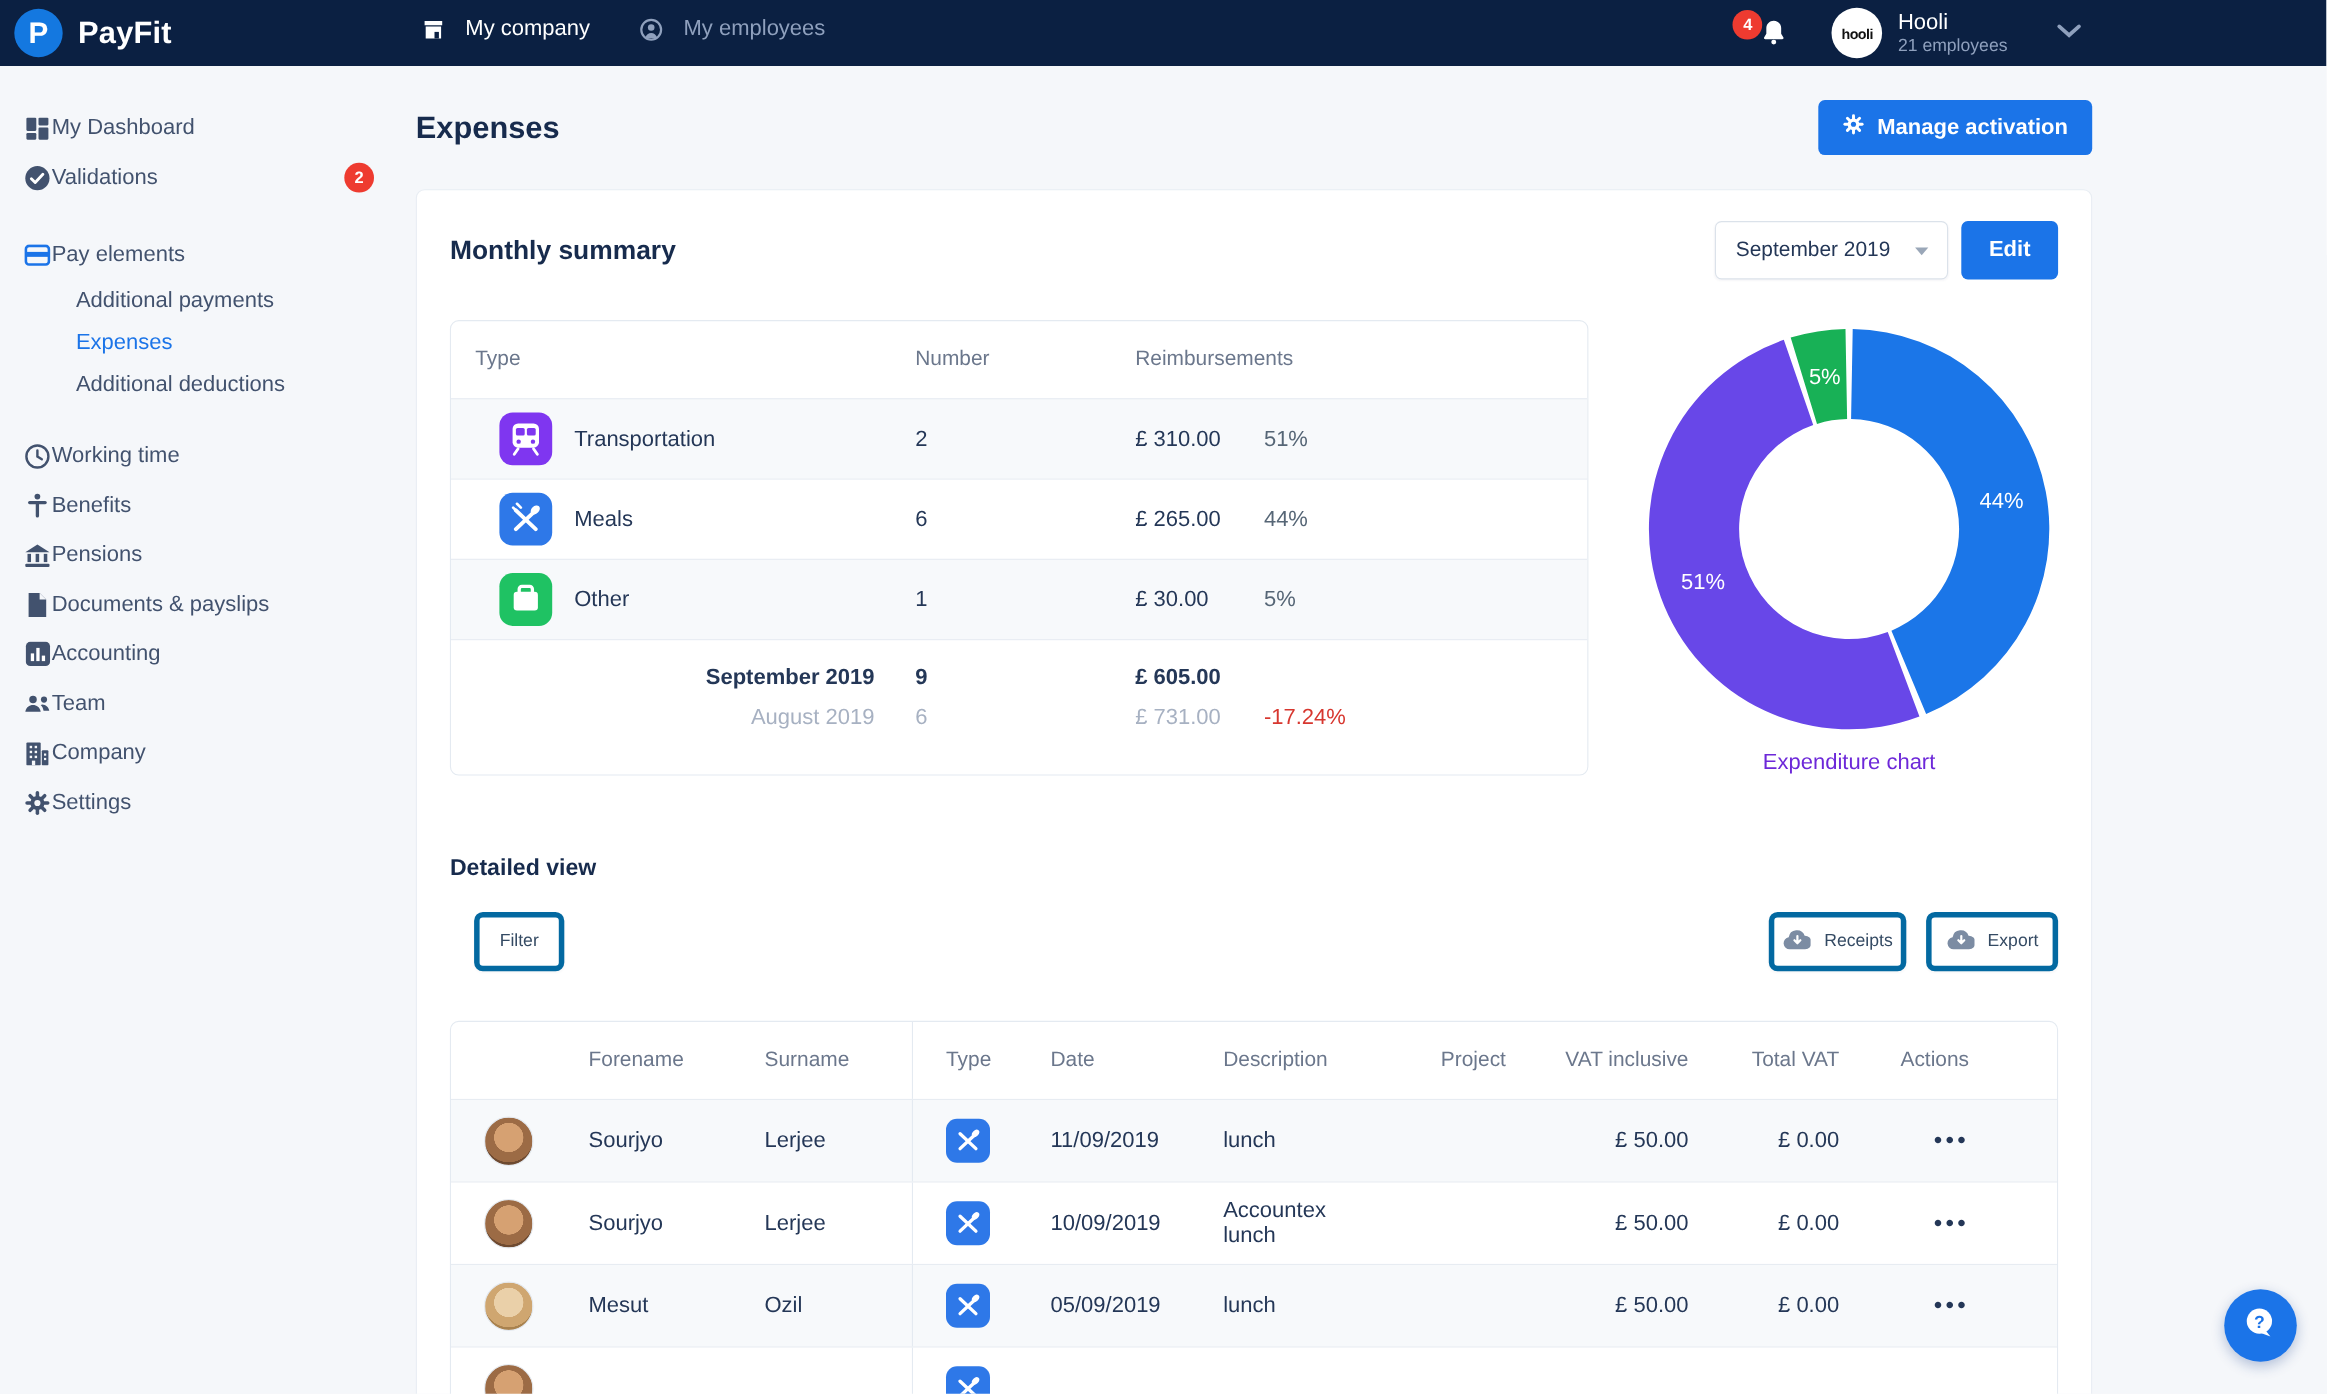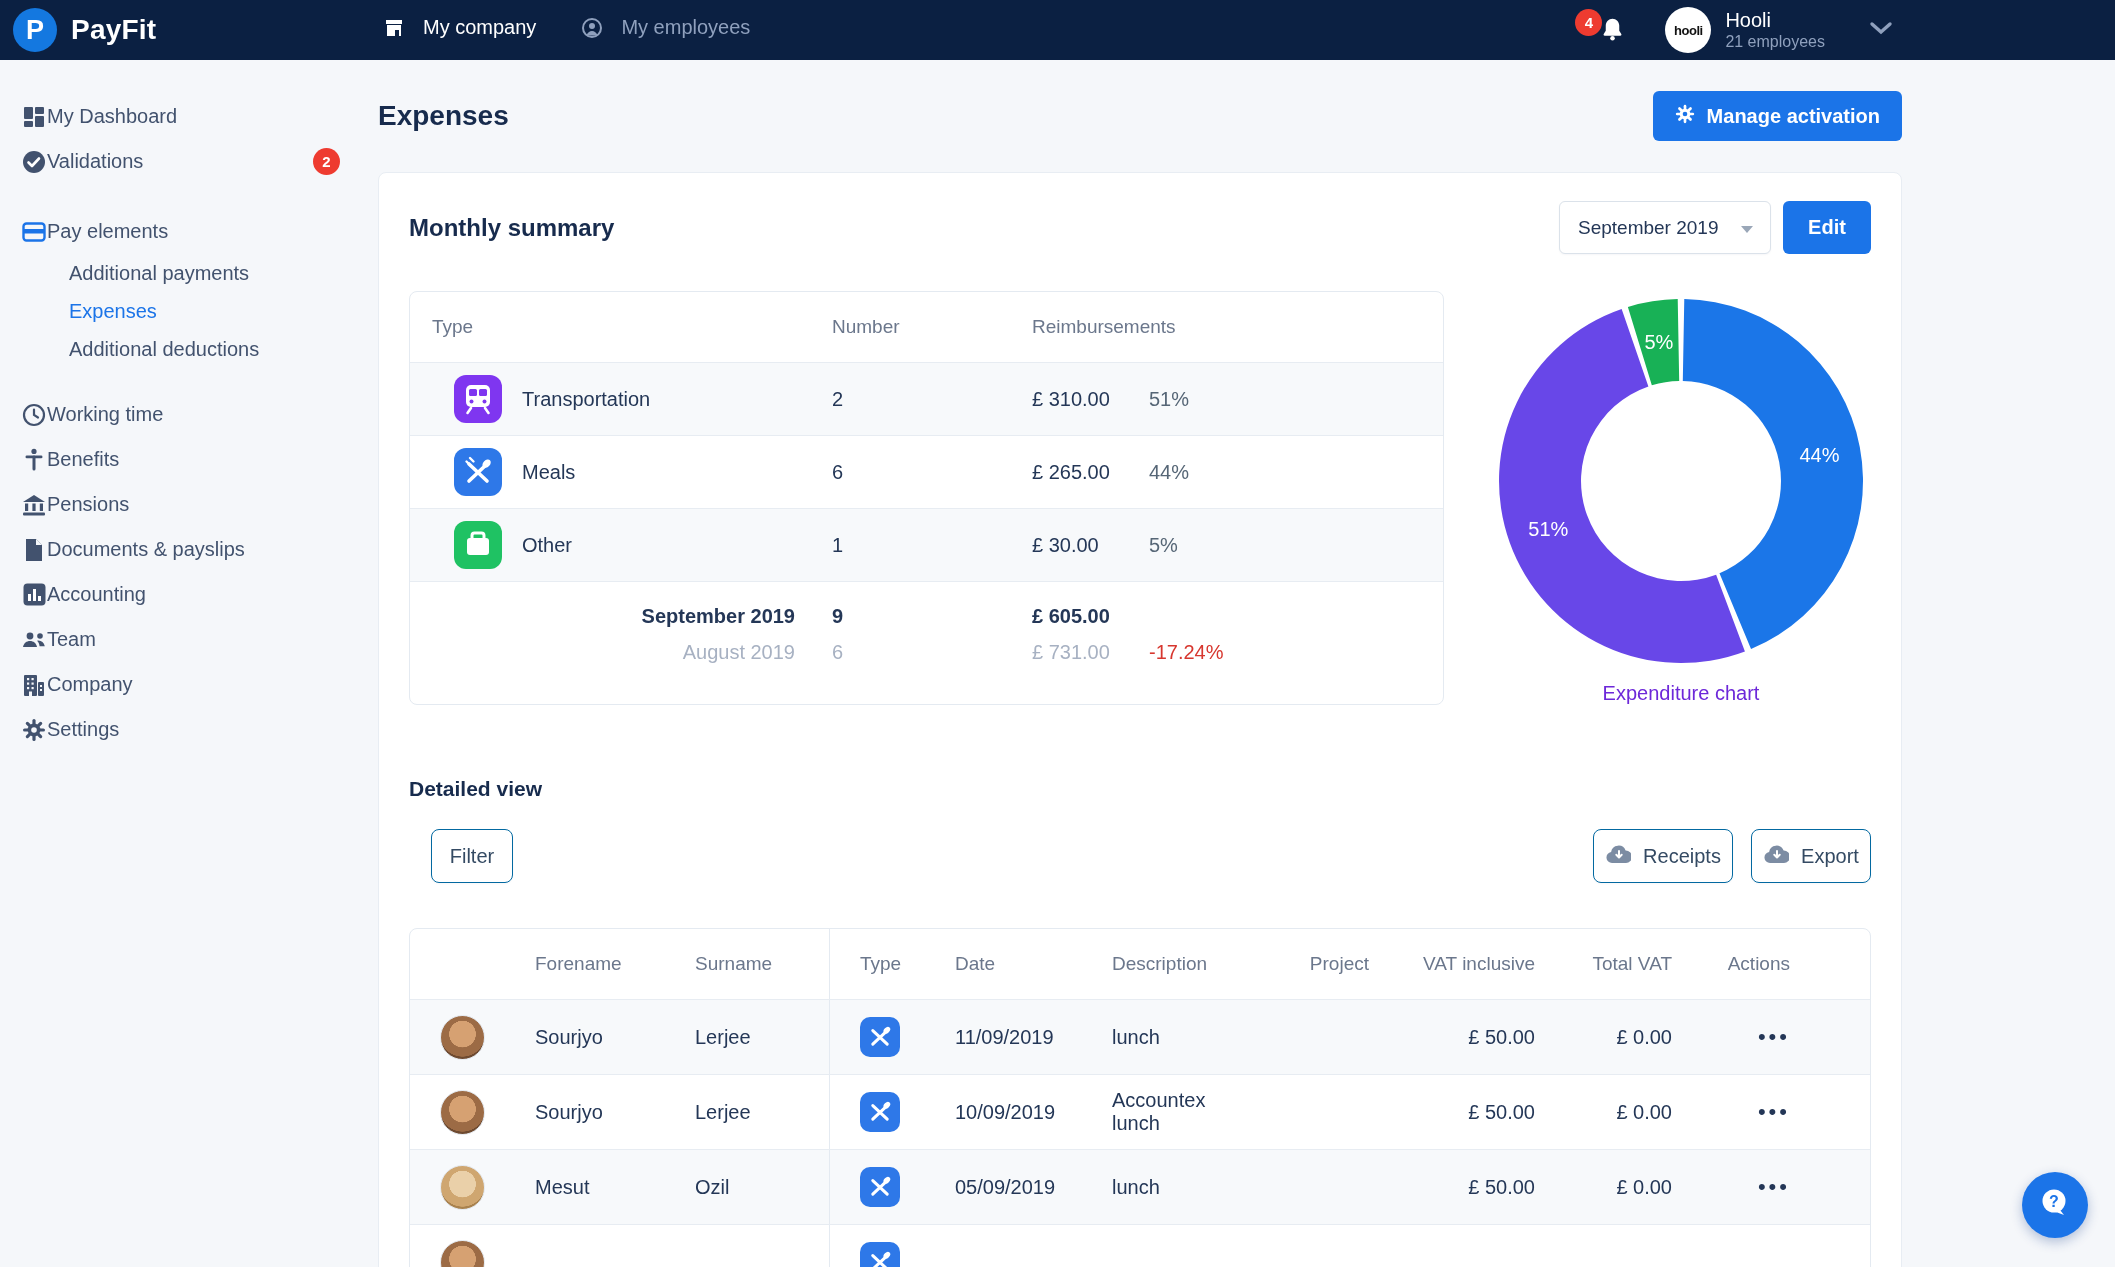--- a/index.html
+++ b/index.html
@@ -82,25 +82,25 @@
   .chart-caption { margin-top:16px; font-size:20px; color:#6d28d9; }
 
   
   .detail-title { margin-top:72px; font-size:21px; font-weight:bold; color:#172b4d; }
   .search-row { margin-top:28px; display:flex; align-items:center; }
   .search-box { width:318px; height:54px; border:1px solid #d8dfe8; border-radius:28px; background:#fff;
     display:flex; align-items:center; padding:0 18px; gap:12px; }
   .search-box input { border:none; outline:none; font-size:19px; width:230px; color:#243757;
     font-family:"Liberation Sans", sans-serif; background:transparent; }
   .search-box input::placeholder { color:#9aa6b8; }
-  .btn-ghost { background:#fff; border:1px solid #0369a1; border-radius:8px; height:54px;
-    display:flex; align-items:center; justify-content:center; gap:12px; font-size:20px; color:#344a63;
+  .btn-ghost { background:#fff; border:5px solid #0369a1; border-radius:8px; height:54px;
+    display:flex; align-items:center; justify-content:center; gap:12px; font-size:16px; color:#344a63;
     font-weight:500; cursor:pointer; font-family:"Liberation Sans", sans-serif; box-shadow:0 1px 2px rgba(9,30,66,.03); }
   .btn-filter { width:82px; margin-left:22px; }
-  .btn-receipts { width:140px; margin-left:auto; }
+  .btn-receipts { width:125px; margin-left:auto; }
   .btn-export { width:120px; margin-left:18px; }
 
   .detail-table { margin-top:45px; border:1px solid #e4eaf1; border-radius:8px; overflow:hidden; background:#fff; }
   .det-grid { display:grid; grid-template-columns:95px 168px 156px 96px 157px 160px 145px 166px 137px 1fr; align-items:center; }
   .det-head { height:70px; color:#6b778c; font-size:19px; }
   .det-row { height:75px; border-top:1px solid #e7ecf2; font-size:20px; color:#243757; }
   .det-row.tint { background:#f7f9fb; }
   .cell-pl30 { padding-left:30px; } .cell-pl22 { padding-left:22px; }
   .cell-right { text-align:right; padding-right:18px; }
   .cell-actions { text-align:right; padding-right:80px; }

